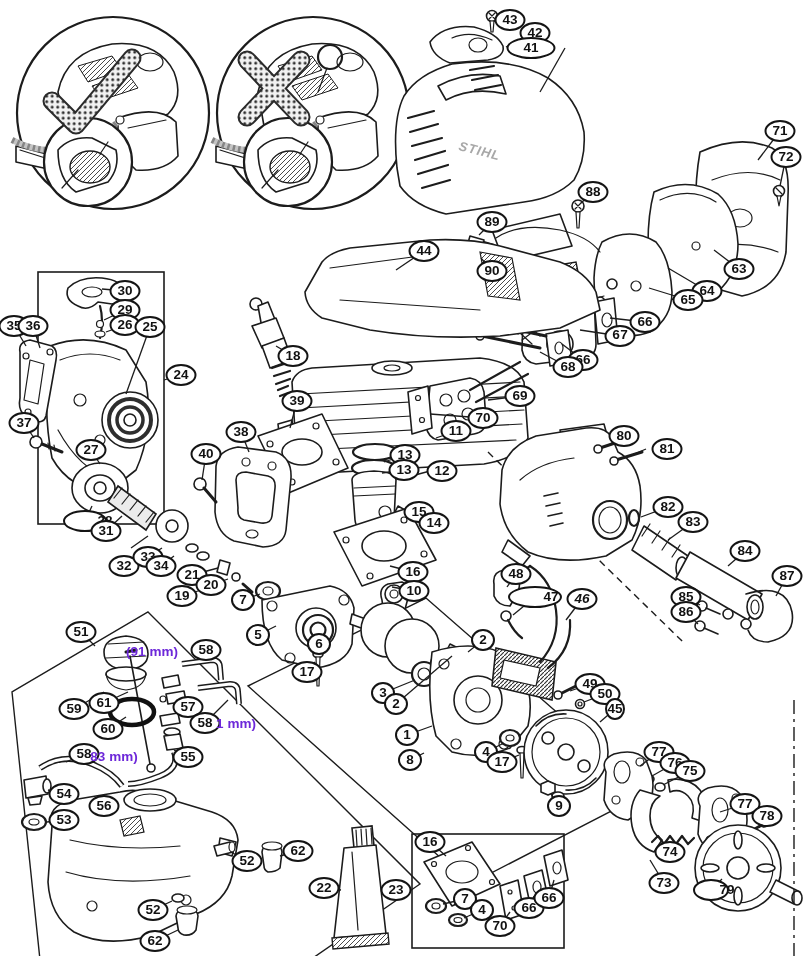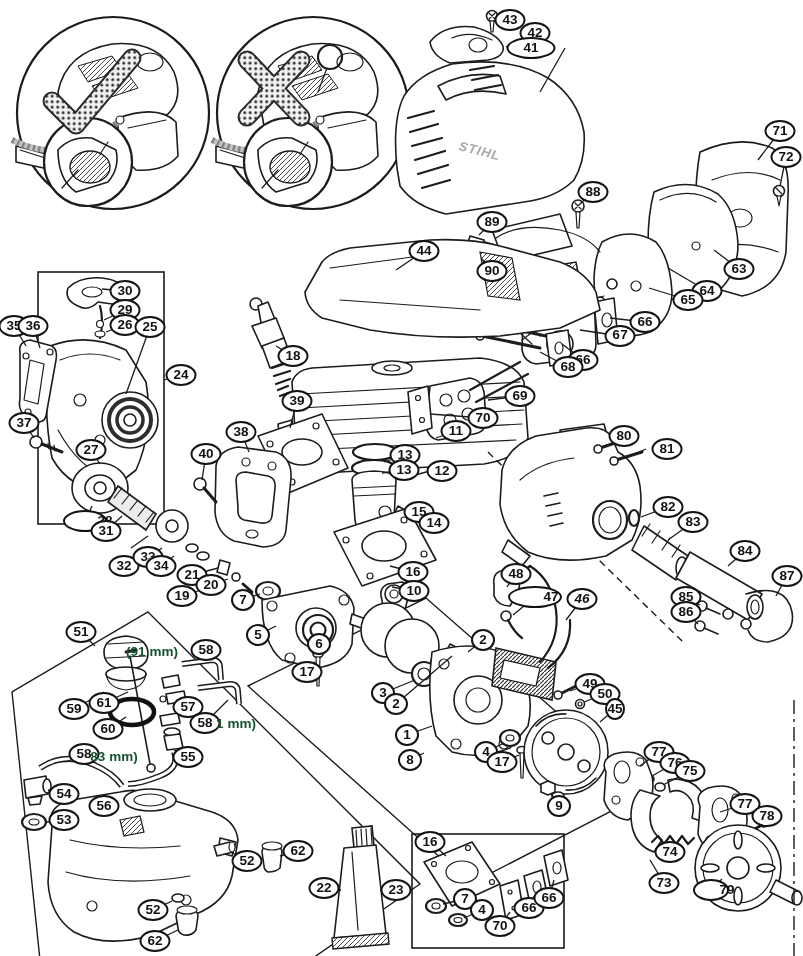--- a/index.html
+++ b/index.html
@@ -8,21 +8,21 @@
   .stage svg{position:absolute;left:0;top:0;}
   #leader-layer{pointer-events:none;}
   .fw{fill:#fff;stroke:#1c1c1c;stroke-width:1.6;stroke-linejoin:round;stroke-linecap:round;}
   .ln{fill:none;stroke:#1c1c1c;stroke-width:1.6;stroke-linejoin:round;stroke-linecap:round;}
   .t12{stroke-width:1.2;}.t2{stroke-width:2.2;}.t3{stroke-width:3;}
   .callout{position:absolute;display:flex;align-items:center;justify-content:center;
            box-sizing:border-box;height:22px;background:#fff;border:2px solid #141414;
            border-radius:50%;font-weight:700;font-size:13.5px;color:#111;
            transform:translate(-50%,-50%);z-index:3;line-height:1;}
   .dim-label{position:absolute;transform:translate(-50%,-50%);font-weight:700;
-             font-size:13.5px;color:#14532d;white-space:nowrap;z-index:3;}
+             font-size:13.5px;color:#6d28d9;white-space:nowrap;z-index:3;}
   .brand-text{font:italic 700 13px "Liberation Sans",sans-serif;fill:#a8a8a8;letter-spacing:1px;}
 </style>
 </head>
 <body>
 
 <div class="stage">
 
 <svg id="backdrop" width="803" height="956" viewBox="0 0 803 956" xmlns="http://www.w3.org/2000/svg">
   <defs>
     <pattern id="hx" width="5" height="5" patternUnits="userSpaceOnUse">

